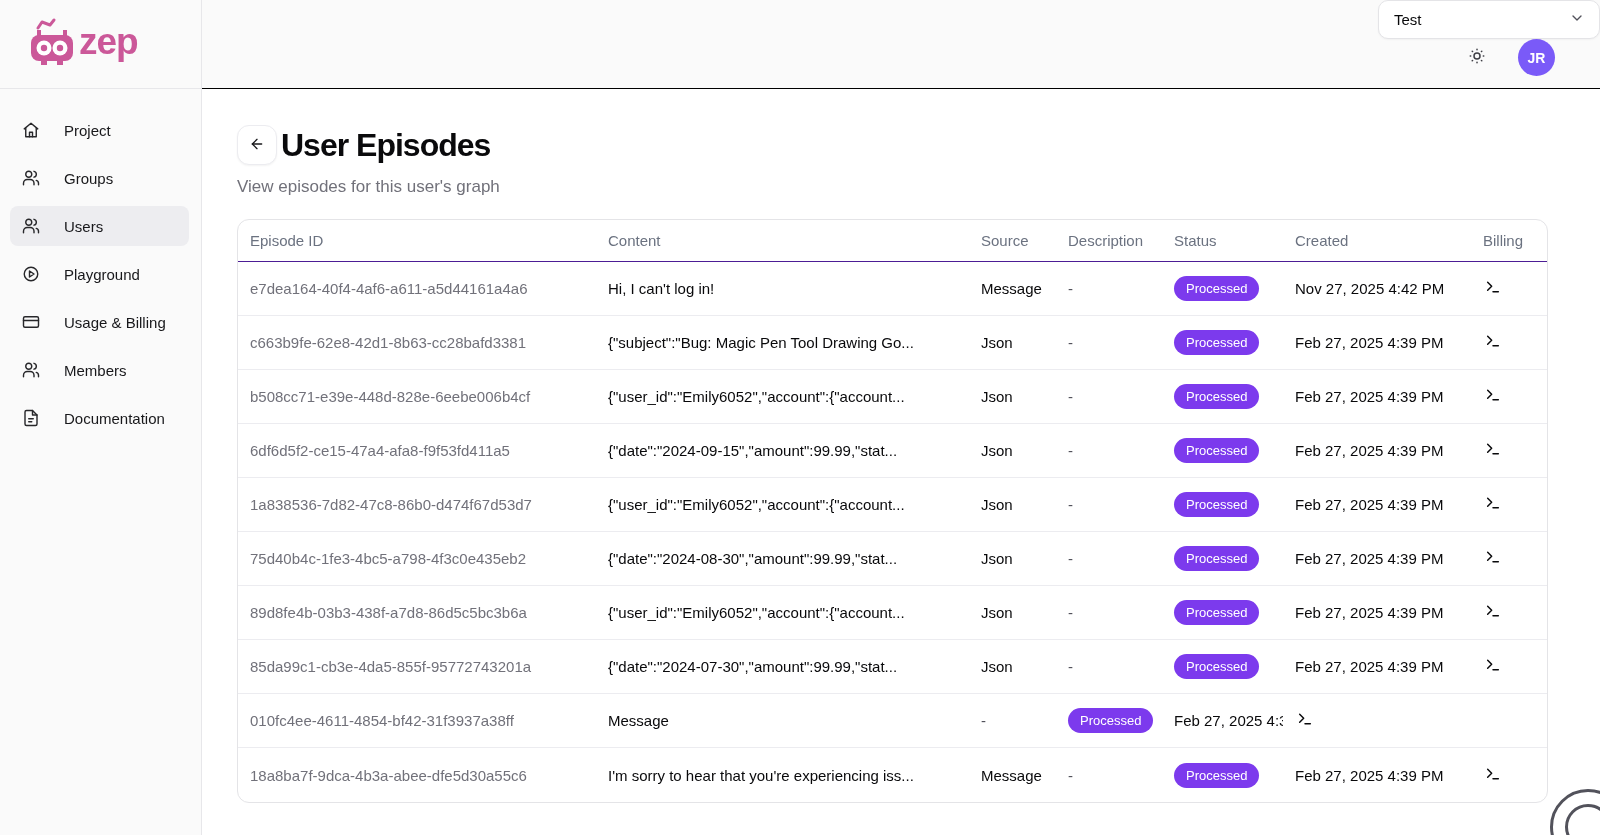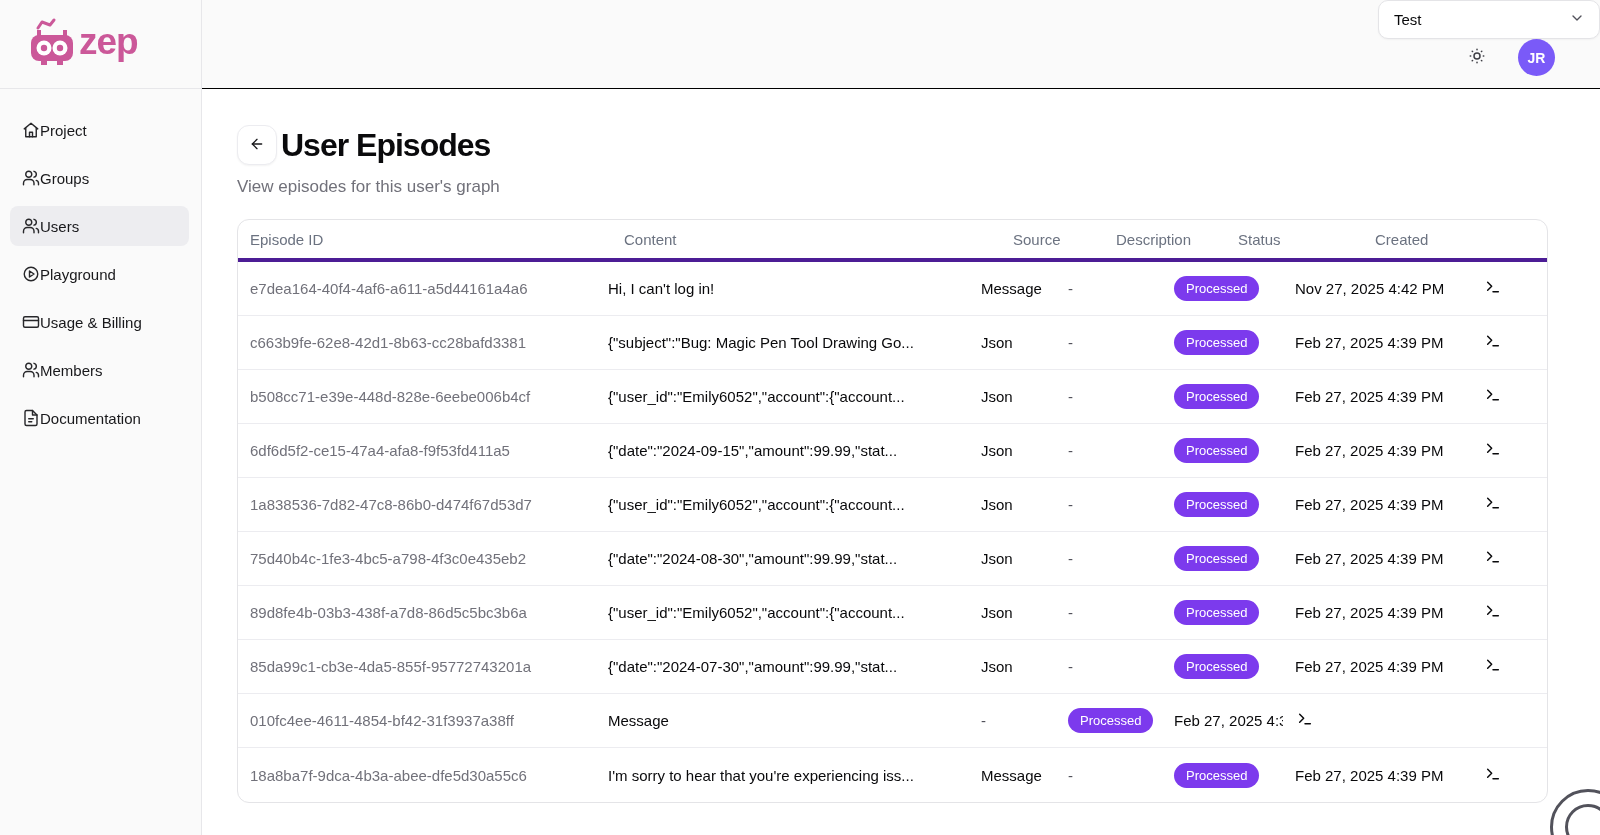--- a/index.html
+++ b/index.html
@@ -20,39 +20,39 @@
     border:1px solid #e4e4e7; border-radius:10px; display:flex; align-items:center;
     justify-content:space-between; padding:0 14px 0 15px; font-size:15px; cursor:pointer;
     box-shadow:0 1px 2px rgba(0,0,0,.04); }
   .topbar-right { margin-left:auto; display:flex; align-items:center; gap:32px; margin-right:45px; }
   .icon-btn { background:none; border:none; cursor:pointer; display:flex; align-items:center; }
   .avatar { width:37px; height:37px; border-radius:50%; display:flex; align-items:center;
     justify-content:center; color:#fff; font-size:14px; font-weight:700; cursor:pointer; border:none; }
 
   
   .sidebar { background:#fafafa; border-right:1px solid #e7e7ea; padding:21px 12px 0 10px; }
-  .nav-item { display:flex; align-items:center; gap:0; height:40px; padding:0 12px;
+  .nav-item { display:flex; align-items:center; gap:24px; height:40px; padding:0 12px;
     border-radius:8px; font-size:15px; font-weight:500; color:#18181b; cursor:pointer; margin-bottom:8px; }
   .nav-item.active { background:#ededf0; }
   .nav-item svg { flex:0 0 auto; }
 
   
   .main { background:#fff; padding:36px 0 0 35px; position:relative; overflow:hidden; }
   .title-row { display:flex; align-items:center; gap:4px; height:40px; }
   .back-btn { width:40px; height:40px; background:#fff; border:1px solid #ececf0; border-radius:12px;
     display:flex; align-items:center; justify-content:center; cursor:pointer;
     box-shadow:0 1px 2px rgba(0,0,0,.05); }
   .page-title { font-size:32px; font-weight:800; letter-spacing:-1px; color:#0a0a0c; }
   .page-subtitle { margin-top:12px; font-size:17px; color:#71717a; }
 
   
   .table { margin-top:22px; width:1311px; border:1px solid #e4e4e7; border-radius:12px;
     overflow:hidden; background:#fff; }
   .tr { display:grid; grid-template-columns:358px 373px 87px 106px 121px 188px 1fr; }
-  .thead .tr { height:42px; border-bottom:4px solid #4c1d95;gap:16px; }
+  .thead .tr { height:42px; border-bottom:1px solid #4c1d95; }
   .tbody .tr { height:54px; border-bottom:1px solid #ececf0; }
   .tbody .tr:last-child { border-bottom:none; }
   .th { display:flex; align-items:center; padding:0 12px; font-size:15px; color:#6b7280;
     white-space:nowrap; overflow:hidden; }
   .td { display:flex; align-items:center; padding:0 12px; font-size:15px; white-space:nowrap; overflow:hidden; }
   .td-id { color:#71717a; }
   .td-content { color:#09090b; }
   .td-desc { color:#52525b; }
   .badge { color:#fff; font-size:13px; font-weight:400; padding:5px 12px; border-radius:999px; }
   .action-btn { background:none; border:none; cursor:pointer; display:flex; align-items:center; padding:2px; }

